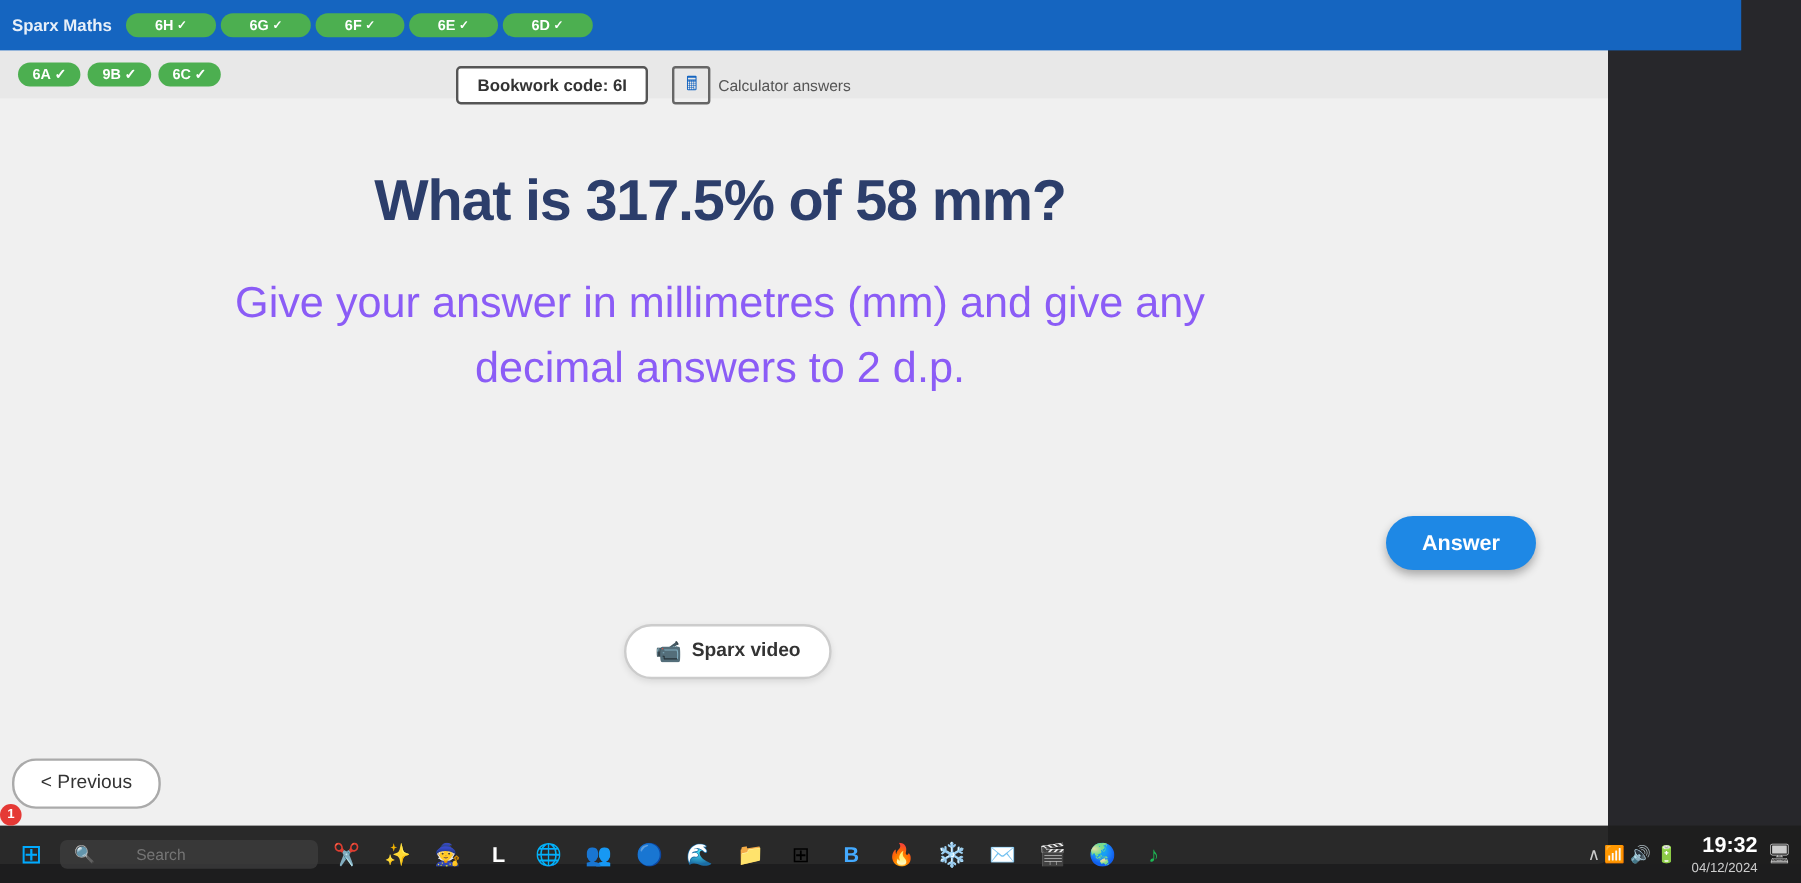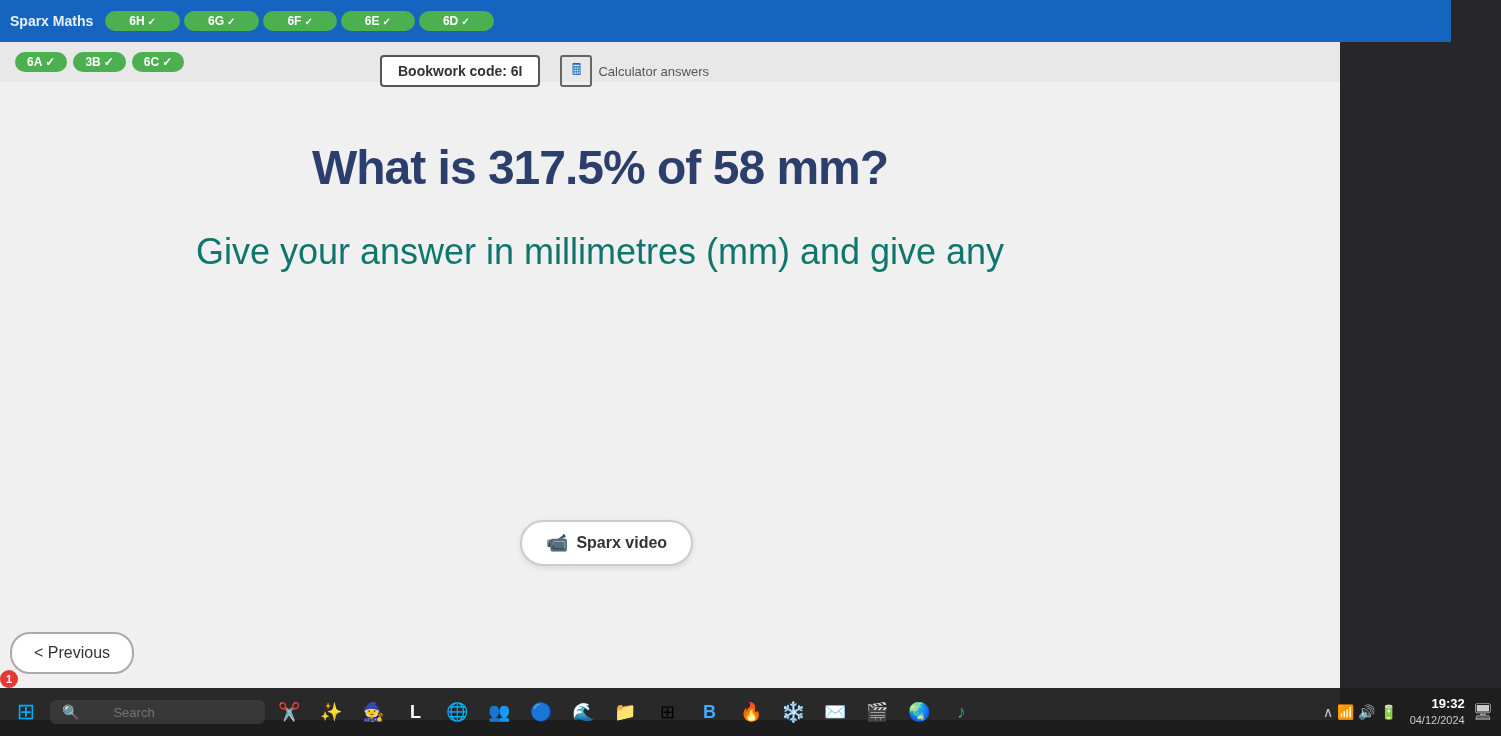--- a/index.html
+++ b/index.html
@@ -144,21 +144,21 @@
       font-size: 48px;
       font-weight: 600;
       color: #2c3e6b;
       margin-bottom: 30px;
       letter-spacing: -1px;
     }
 
     .question-sub {
       font-size: 36px;
       font-weight: 400;
-      color: #0f766e;
+      color: #8b5cf6;
       line-height: 1.5;
       margin-top: 16px;
     }
 
     
     .answer-btn {
       position: absolute;
       top: 430px;
       right: 60px;
       background: #1e88e5;
@@ -270,21 +270,21 @@
       color: white;
       font-size: 12px;
     }
 
     .taskbar-clock {
       text-align: right;
       line-height: 1.4;
     }
 
     .taskbar-clock .time {
-      font-size: 13px;
+      font-size: 18px;
       font-weight: bold;
     }
 
     .taskbar-clock .date {
       font-size: 11px;
       color: #ccc;
     }
 
     .sys-icons {
       display: flex;
@@ -356,44 +356,46 @@
       <span class="checkmark">✓</span>
     </div>
   </div>
 
   <div class="second-nav">
     <div class="nav-tab-2">
       <span>6A</span>
       <span>✓</span>
     </div>
     <div class="nav-tab-2">
-      <span>3B</span>
+      <span>9B</span>
       <span>✓</span>
     </div>
     <div class="nav-tab-2">
       <span>6C</span>
       <span>✓</span>
     </div>
   </div>
 
   <div class="bookwork-area">
     <div class="bookwork-code">Bookwork code: 6I</div>
     <div class="calculator-badge">
       <div class="calc-icon">🖩</div>
       <span>Calculator answers</span>
     </div>
   </div>
 
   <div class="question-area">
     <div class="question-main">What is 317.5% of 58 mm?</div>
     <div class="question-sub">
       <span>Give your answer in millimetres (mm) and give any</span><br>
-    </div>
-  </div>
-
+      <span>decimal answers to 2 d.p.</span>
+    </div>
+  </div>
+
+  <button class="answer-btn">Answer</button>
 
   <button class="watch-video-btn">
     <span class="video-icon">📹</span>
     <span>Sparx video</span>
   </button>
 
   <button class="prev-btn">&lt; Previous</button>
 
 </div>
 

